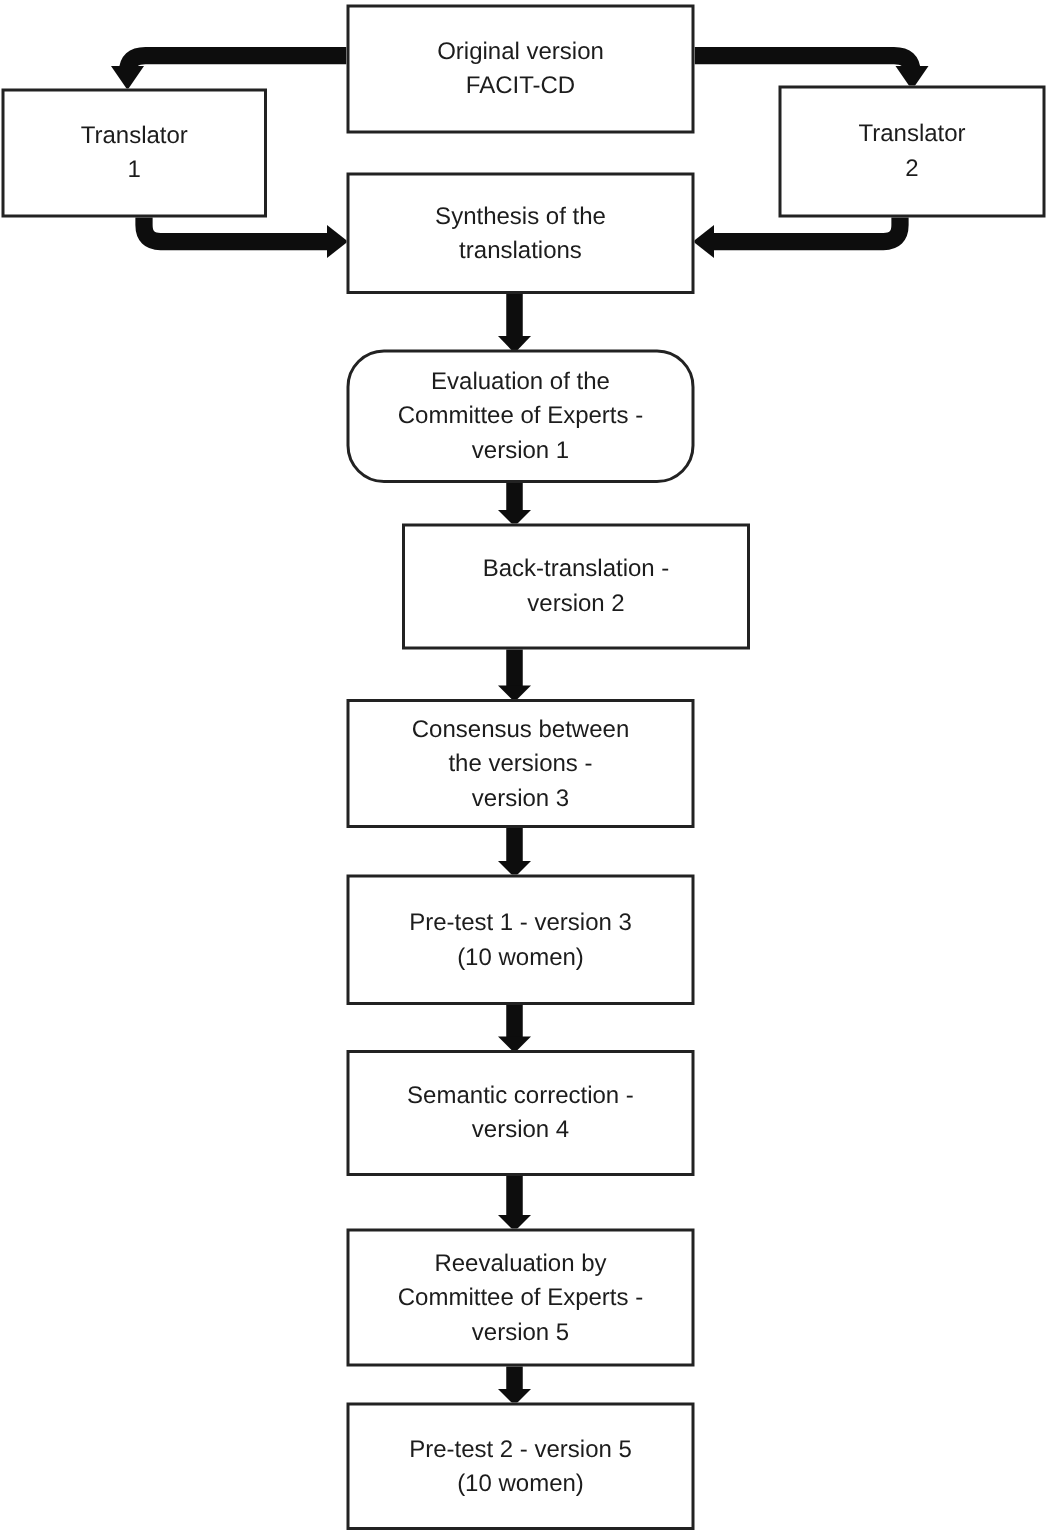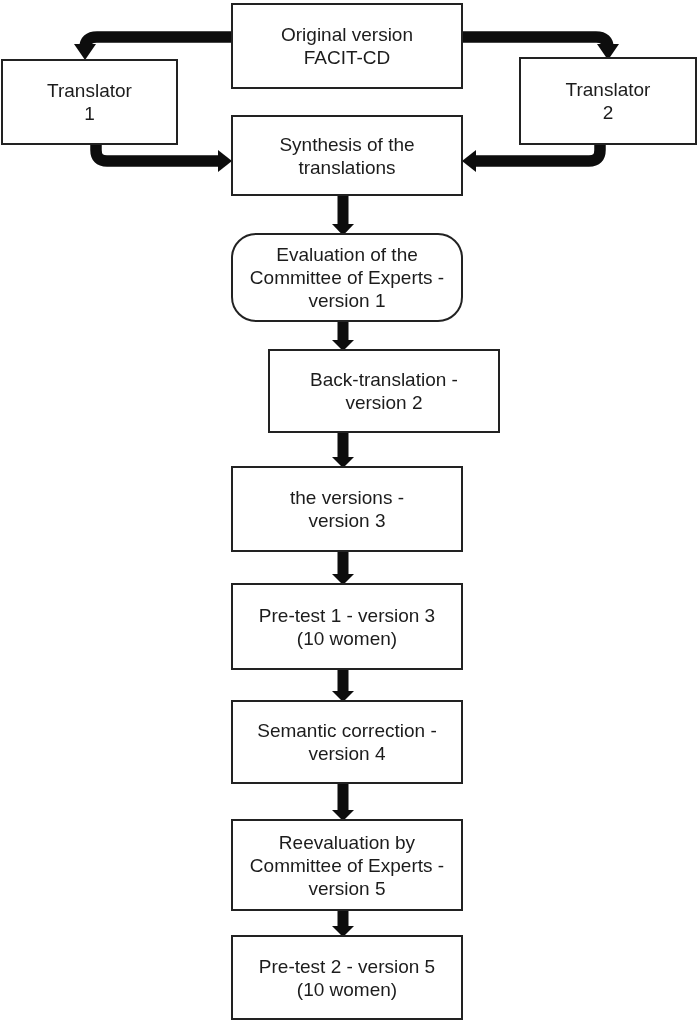--- a/index.html
+++ b/index.html
@@ -28,21 +28,21 @@
   .node {
     position: absolute;
     box-sizing: border-box;
     background: #ffffff;
     border: 2px solid #222222;
     display: flex;
     flex-direction: column;
     justify-content: center;
     align-items: center;
     text-align: center;
-    font-size: 19px;
+    font-size: 16px;
     line-height: 23px;
     color: #1c1c1c;
     z-index: 2;
   }
   .node span { display: block; white-space: nowrap; }
 </style>
 </head>
 <body>
 
 <div class="stage">
@@ -122,20 +122,21 @@
     <span>Committee of Experts -</span>
     <span>version 1</span>
   </div>
 
   <div class="node" style="left:231px; top:349px; width:232px; height:84px;margin-left:37px;">
     <span>Back-translation -</span>
     <span>version 2</span>
   </div>
 
   <div class="node" style="left:231px; top:466px; width:232px; height:86px;">
+    <span>Consensus between</span>
     <span>the versions -</span>
     <span>version 3</span>
   </div>
 
   <div class="node" style="left:231px; top:583px; width:232px; height:87px;">
     <span>Pre-test 1 - version 3</span>
     <span>(10 women)</span>
   </div>
 
   <div class="node" style="left:231px; top:700px; width:232px; height:84px;">

